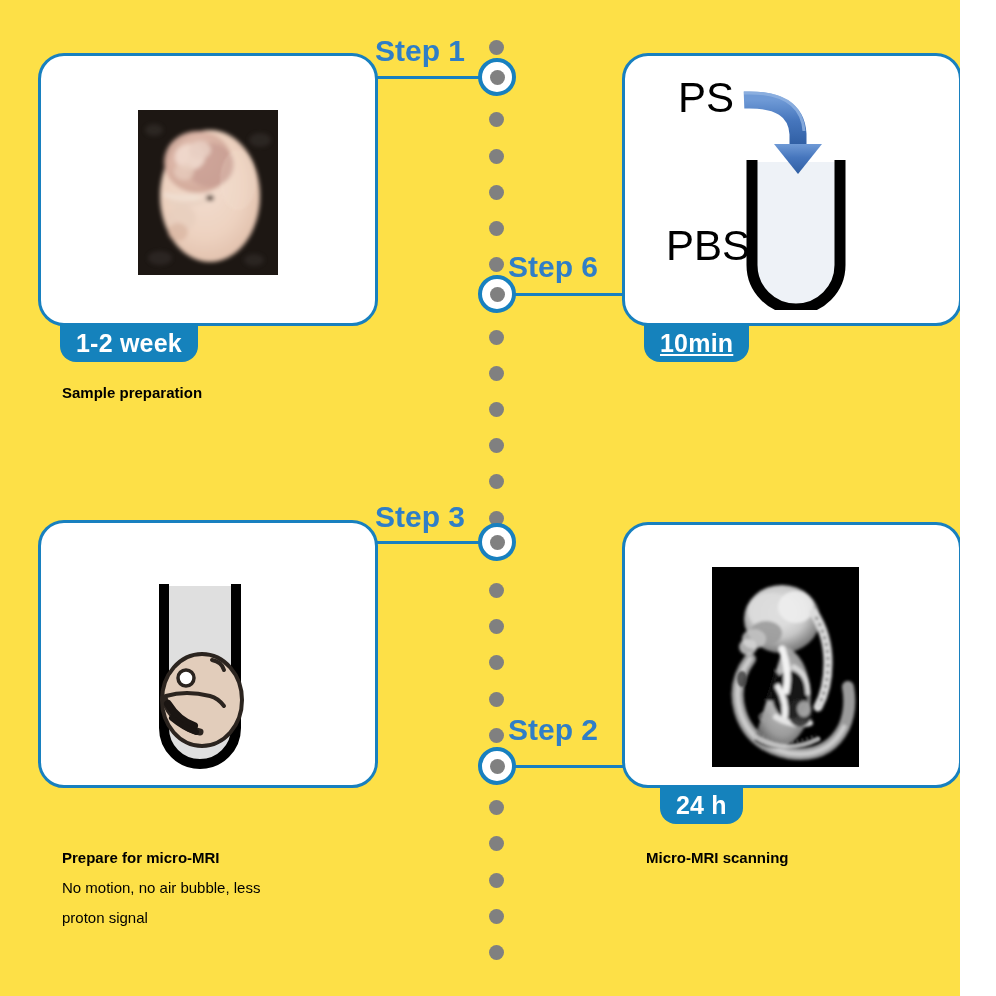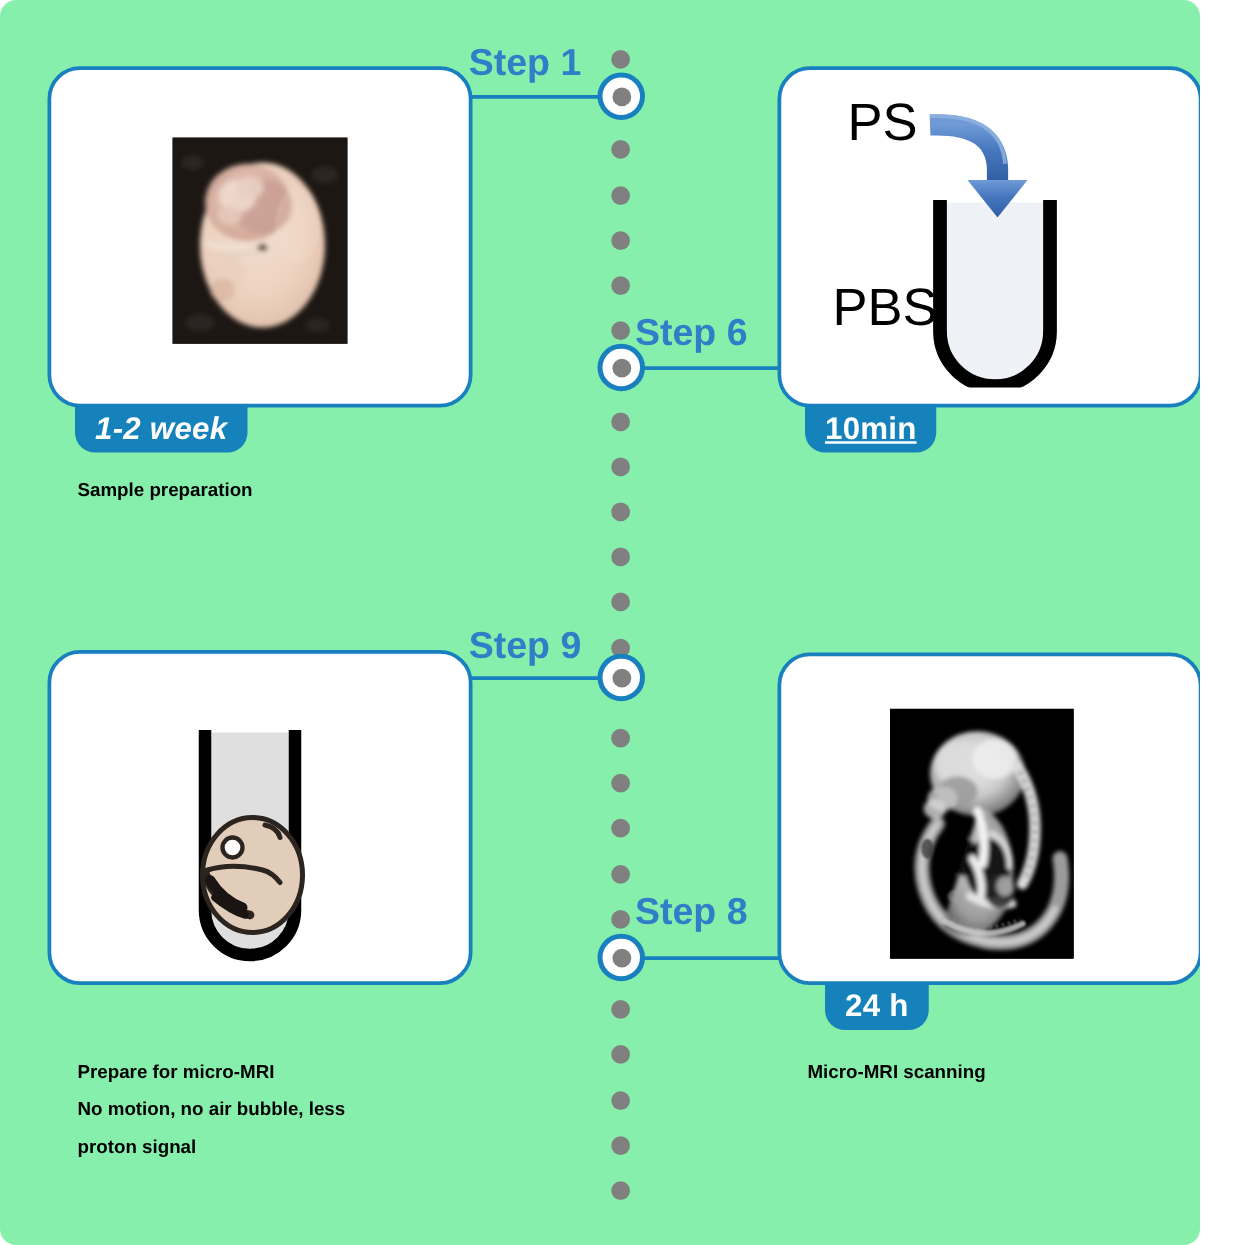--- a/index.html
+++ b/index.html
@@ -5,24 +5,23 @@
 <style>
   html, body {
     margin: 0;
     padding: 0;
     background: #ffffff;
   }
   #stage {
     position: relative;
     width: 960px;
     height: 996px;
-    background: #86efac;
+    background: #fde047;
     font-family: "Liberation Sans", sans-serif;
     overflow: hidden;
-    border-radius: 13px;
   }
 
   
   .timeline-dots {
     position: absolute;
     left: 489px;
     top: 40px;
     width: 16px;
     height: 912px;
   }
@@ -103,21 +102,21 @@
     position: absolute;
     color: #000000;
     font-size: 15px;
     line-height: 30px;
   }
   .caption .cap-title {
     font-weight: bold;
     display: block;
   }
   .caption .cap-sub {
-    font-weight: bold;
+    font-weight: normal;
     display: block;
     max-width: 225px;
   }
 
   
   .photo-embryo {
     position: absolute;
     background: #14100e;
     overflow: hidden;
   }
@@ -169,22 +168,22 @@
 
   <div class="connector" style="left:497px; top:765px; width:128px;"></div>
 
   <div class="node" style="left:478px; top:58px;"></div>
   <div class="node" style="left:478px; top:275px;"></div>
   <div class="node" style="left:478px; top:523px;"></div>
   <div class="node" style="left:478px; top:747px;"></div>
 
   <div class="step-label" style="left:375px; top:34px;">Step 1</div>
   <div class="step-label" style="left:508px; top:250px;">Step 6</div>
-  <div class="step-label" style="left:375px; top:500px;">Step 9</div>
-  <div class="step-label" style="left:508px; top:713px;">Step 8</div>
+  <div class="step-label" style="left:375px; top:500px;">Step 3</div>
+  <div class="step-label" style="left:508px; top:713px;">Step 2</div>
 
   <div class="card" style="left:38px; top:53px; width:340px; height:273px;"></div>
 
   <div class="photo-embryo" style="left:138px; top:110px; width:140px; height:165px;">
     <svg width="140" height="165" viewBox="0 0 140 165">
       <defs>
         <radialGradient id="bodyG" cx="45%" cy="42%" r="70%">
           <stop offset="0%" stop-color="#f3ded0"></stop>
           <stop offset="55%" stop-color="#edd2c0"></stop>
           <stop offset="100%" stop-color="#dcb9a4"></stop>
@@ -220,21 +219,21 @@
       </g>
       <g opacity="0.35" filter="url(#blurSoft)">
         <ellipse cx="16" cy="20" rx="9" ry="6" fill="#4a4441"></ellipse>
         <ellipse cx="122" cy="30" rx="11" ry="7" fill="#474240"></ellipse>
         <ellipse cx="22" cy="148" rx="12" ry="7" fill="#464140"></ellipse>
         <ellipse cx="116" cy="150" rx="10" ry="6" fill="#45403e"></ellipse>
       </g>
     </svg>
   </div>
 
-  <div class="badge" style="left:60px; top:324px;font-style:italic;">1-2 week</div>
+  <div class="badge" style="left:60px; top:324px;">1-2 week</div>
 
   <div class="caption" style="left:62px; top:378px;">
     <span class="cap-title">Sample preparation</span>
   </div>
 
   <div class="card" style="left:622px; top:53px; width:340px; height:273px;"></div>
 
   <div class="illus" style="left:660px; top:60px; width:270px; height:250px;">
     <svg width="270" height="250" viewBox="0 0 270 250">
       <defs>

